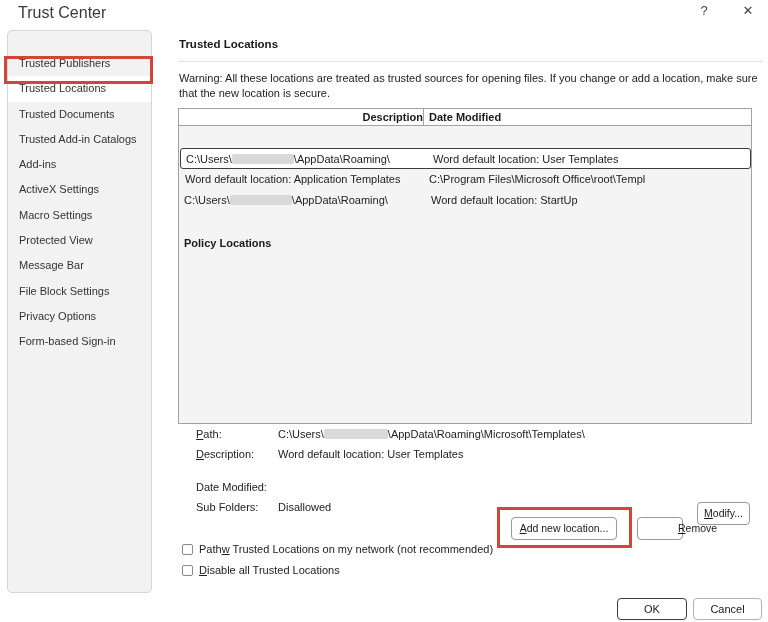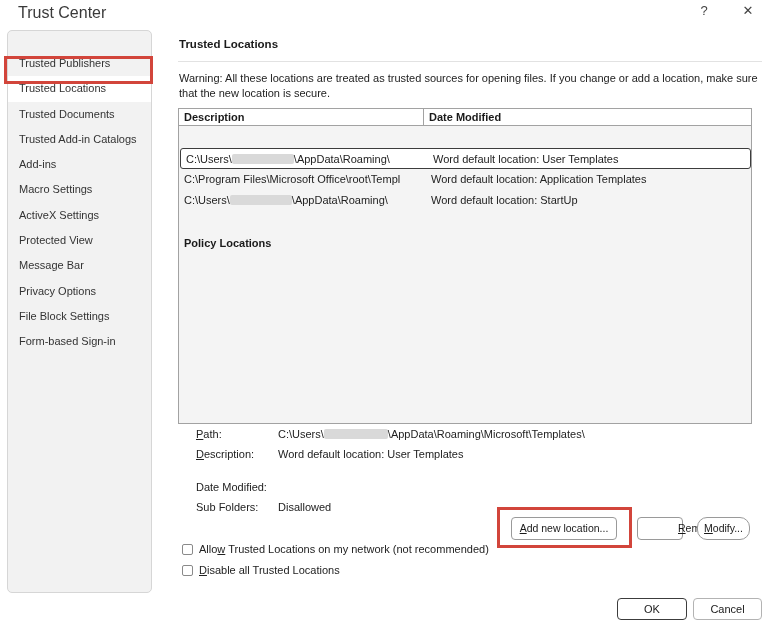--- a/index.html
+++ b/index.html
@@ -25,21 +25,21 @@
   
   .main-heading { position:absolute; left:179px; top:38px; font-size:11.5px; font-weight:bold; color:#1a1a1a; }
   .heading-divider { position:absolute; left:178px; top:61px; width:584px; height:1px; background:#e2e2e2; }
   .warning { position:absolute; left:179px; top:71px; width:582px; font-size:11px; line-height:15px; color:#222; }
 
   
   .tbl { position:absolute; left:178px; top:108px; width:574px; height:316px; border:1px solid #a2a2a2; background:#f4f4f4; }
   .tbl-header { display:flex; height:17px; background:#ffffff; border-bottom:1px solid #a2a2a2; font-size:11px; font-weight:bold; color:#1a1a1a; }
   .th { line-height:16px; padding-left:5px; white-space:nowrap; overflow:hidden; }
   .th-path { width:246px; border-right:1px solid #a2a2a2; }
-  .th-desc { width:245px; border-right:1px solid #a2a2a2; }
+  .th-desc { width:245px; border-right:1px solid #a2a2a2;text-align:right; }
   .th-date { flex:1; }
   .tbl-group { position:absolute; left:0; width:100%; height:21px; line-height:21px; padding-left:5px; font-size:11px; font-weight:bold; color:#1a1a1a; }
   .grp-user { top:18px; }
   .grp-policy { top:124px; }
   .tbl-row { position:absolute; left:0; width:100%; height:21px; display:flex; font-size:11px; color:#222; cursor:default; }
   .row-0 { top:39px; }
   .row-1 { top:60px; }
   .row-2 { top:81px; }
   .td { line-height:21px; white-space:nowrap; overflow:hidden; }
   .td-path { width:246px; padding-left:5px; }
@@ -56,21 +56,21 @@
   .dl-path { top:428px; }
   .dl-desc { top:448px; }
   .dl-date { top:481px; }
   .dl-sub  { top:501px; }
   .mn { text-decoration:underline; }
 
   
   .btn { position:absolute; height:23px; background:#ffffff; border:1px solid #9a9a9a; border-radius:4px; font-size:10.5px; color:#1a1a1a; text-align:center; line-height:21px; cursor:pointer; font-family:inherit; }
   .btn-add { left:511px; top:517px; width:106px; }
   .btn-remove { left:637px; top:517px; width:46px;padding-left:40px; }
-  .btn-modify { left:697px; top:517px; width:53px;border-radius:10px; }
+  .btn-modify { left:697px; top:502px; width:53px; }
 
   
   .chk-row { position:absolute; left:182px; font-size:11px; color:#222; white-space:nowrap; }
   .chk-1 { top:543px; }
   .chk-2 { top:564px; }
   .chk-box { display:inline-block; width:11px; height:11px; border:1px solid #8a8a8a; border-radius:2px; background:#fff; vertical-align:-2px; margin-right:6px; cursor:pointer; }
 
   
   .btn-ok { left:617px; top:598px; width:70px; height:22px; border:1.5px solid #3c3c3c; line-height:19px; font-size:11px; }
   .btn-cancel { left:693px; top:598px; width:69px; height:22px; border:1px solid #b3b3b3; line-height:20px; font-size:11px; }
@@ -83,26 +83,26 @@
   <span class="titlebar-title">Trust Center</span>
   <span class="tb-help">?</span>
   <span class="tb-close">✕</span>
 
   <div class="sidebar">
     <div class="side-item">Trusted Publishers</div>
     <div class="side-item selected">Trusted Locations</div>
     <div class="side-item">Trusted Documents</div>
     <div class="side-item">Trusted Add-in Catalogs</div>
     <div class="side-item">Add-ins</div>
+    <div class="side-item">ActiveX Settings</div>
     <div class="side-item">Macro Settings</div>
-    <div class="side-item">ActiveX Settings</div>
     <div class="side-item">Protected View</div>
     <div class="side-item">Message Bar</div>
+    <div class="side-item">File Block Settings</div>
     <div class="side-item">Privacy Options</div>
-    <div class="side-item">File Block Settings</div>
     <div class="side-item">Form-based Sign-in</div>
   </div>
   <div class="annot annot-sidebar"></div>
 
   <div class="main-heading">Trusted Locations</div>
   <div class="heading-divider"></div>
   <div class="warning">Warning: All these locations are treated as trusted sources for opening files.  If you change or add a location, make sure that the new location is secure.</div>
 
   <div class="tbl">
     <div class="tbl-header">
@@ -110,22 +110,22 @@
       <div class="th th-date">Date Modified</div>
     </div>
 
     <div class="tbl-row row-0 row-selected">
       <div class="td td-path"><span>C:\Users\</span><span class="redact"></span><span>\AppData\Roaming\</span></div>
       <div class="td td-desc">Word default location: User Templates</div>
       <div class="td td-date"></div>
     </div>
 
     <div class="tbl-row row-1">
+      <div class="td td-desc">Word default location: Application Templates</div>
       <div class="td td-path">C:\Program Files\Microsoft Office\root\Templ</div>
-      <div class="td td-desc">Word default location: Application Templates</div>
       <div class="td td-date"></div>
     </div>
 
     <div class="tbl-row row-2">
       <div class="td td-path"><span>C:\Users\</span><span class="redact"></span><span>\AppData\Roaming\</span></div>
       <div class="td td-desc">Word default location: StartUp</div>
       <div class="td td-date"></div>
     </div>
 
     <div class="tbl-group grp-policy">Policy Locations</div>
@@ -147,21 +147,21 @@
     <span class="detail-label">Sub Folders:</span>
     <span class="detail-value">Disallowed</span>
   </div>
 
   <button class="btn btn-add"><span class="mn">A</span><span>dd new location...</span></button>
   <div class="annot annot-addbtn"></div>
   <button class="btn btn-remove"><span class="mn">R</span><span>emove</span></button>
   <button class="btn btn-modify"><span class="mn">M</span><span>odify...</span></button>
 
   <div class="chk-row chk-1">
-    <span class="chk-box"></span><span><span>Allo</span><span class="mn">w</span><span> Trusted Locations on my network (not recommended)</span></span>
+    <span class="chk-box"></span><span><span>Path</span><span class="mn">w</span><span> Trusted Locations on my network (not recommended)</span></span>
   </div>
   <div class="chk-row chk-2">
     <span class="chk-box"></span><span><span></span><span class="mn">D</span><span>isable all Trusted Locations</span></span>
   </div>
 
   <button class="btn btn-ok">OK</button>
   <button class="btn btn-cancel">Cancel</button>
 
 </div>
 

